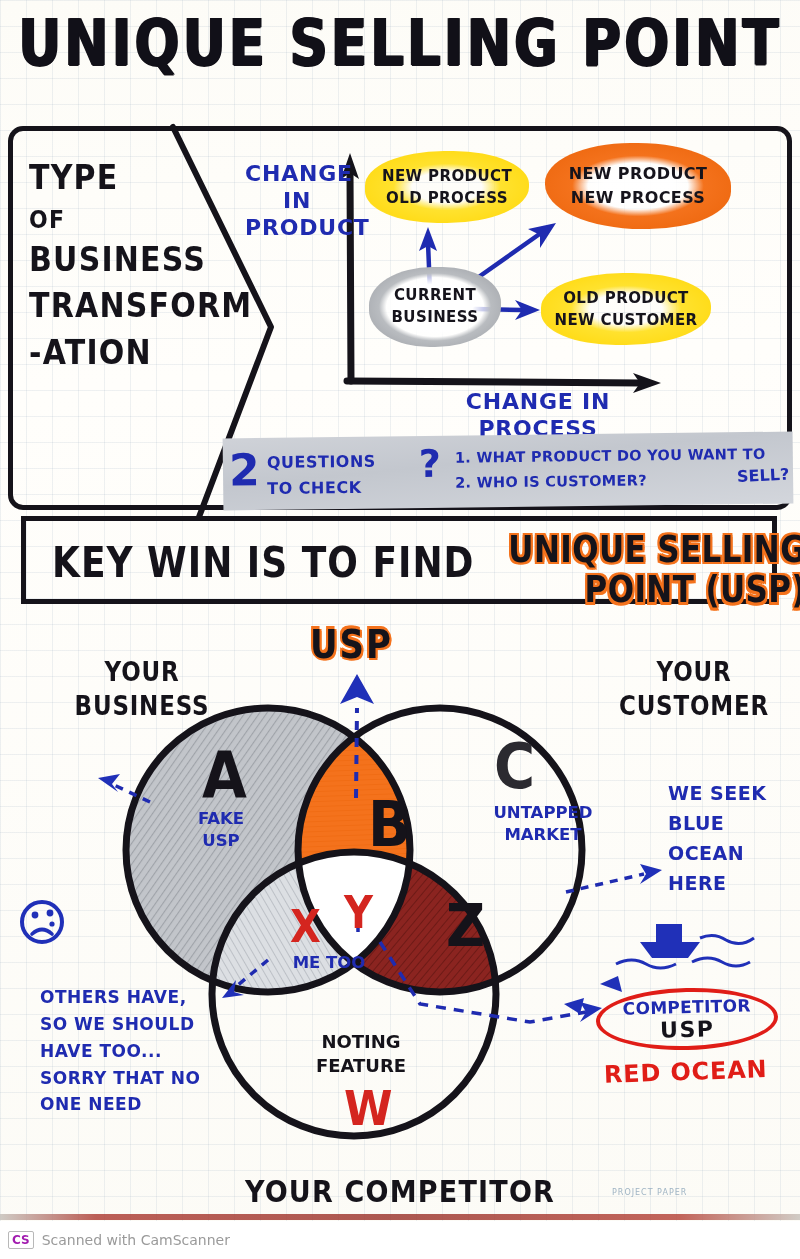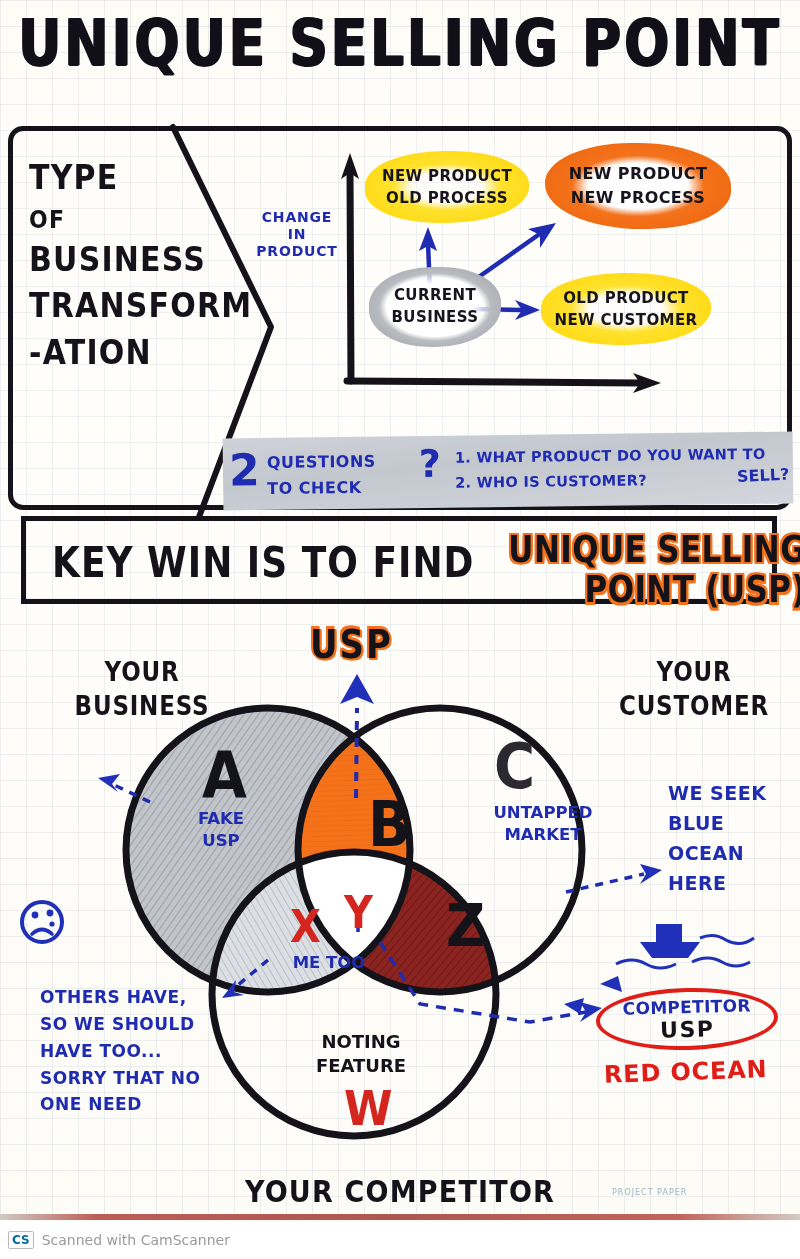--- a/index.html
+++ b/index.html
@@ -79,26 +79,25 @@
   }
   #left-heading .small { font-size: 22px; }
 
   
   #axes { position: absolute; left: 0; top: 0; width: 784px; height: 384px; }
 
   .axis-label {
     position: absolute;
     color: #1f2bb0;
     font-weight: bold;
-    font-size: 14px;
+    font-size: 22px;
     line-height: 1.22;
     letter-spacing: 0.8px;
     text-align: center;
     font-family: "DejaVu Sans", sans-serif;
-    margin-top: 48px;
   }
 
   
   .blob {
     position: absolute;
     display: flex;
     flex-direction: column;
     justify-content: center;
     align-items: center;
     text-align: center;
@@ -321,21 +320,21 @@
     left: 0; top: 1221px;
     width: 800px; height: 38px;
     background: #ffffff;
     display: flex;
     align-items: center;
     padding-left: 8px;
     gap: 8px;
   }
   #cs-badge {
     border: 1.5px solid #b8b8b8;
-    color: #0369a1;
+    color: #a21caf;
     font-size: 12px;
     font-weight: bold;
     padding: 1px 3px;
     border-radius: 2px;
     font-family: "DejaVu Sans", sans-serif;
   }
   #cs-text {
     color: #9a9a9a;
     font-size: 14px;
     font-family: "DejaVu Sans", sans-serif;

